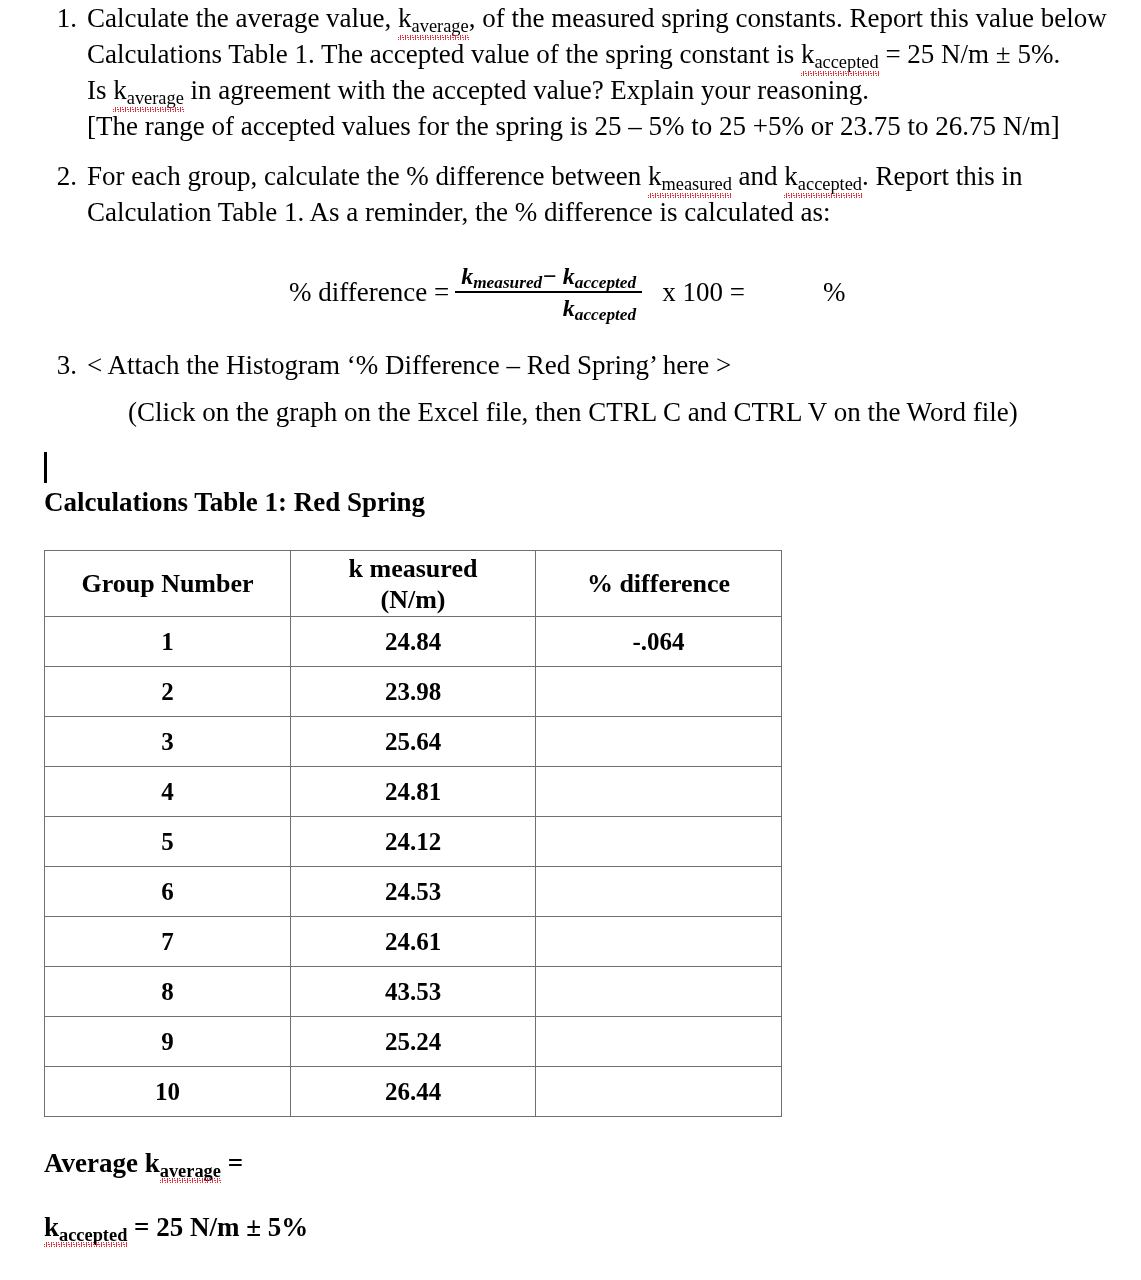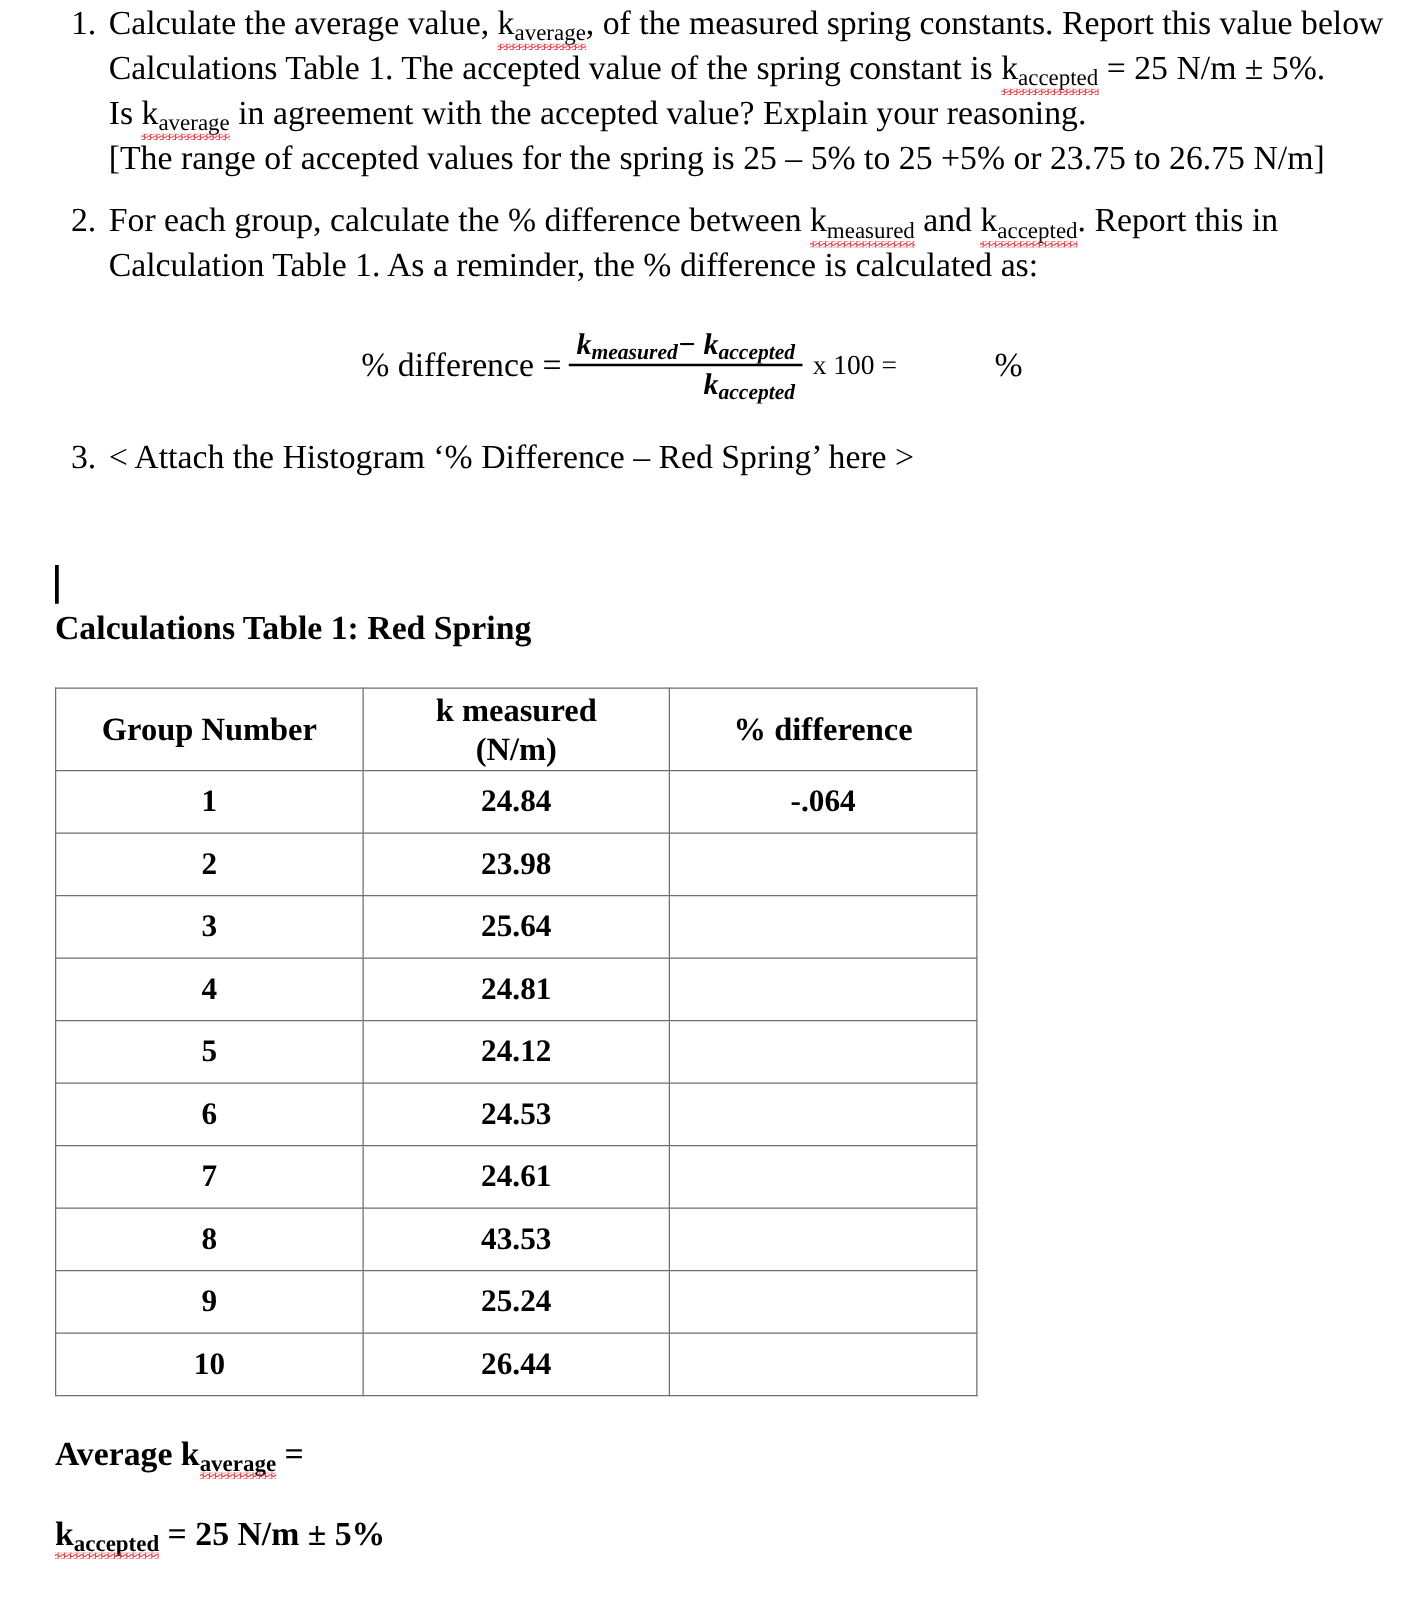--- a/index.html
+++ b/index.html
@@ -104,23 +104,23 @@
     background: #000;
   }
   .frac-den {
     font-size: 24px;
     line-height: 28px;
     padding: 1px 6px 0 6px;
     white-space: nowrap;
   }
   .frac sub { font-size: .72em; vertical-align: -.25em; }
   .formula-tail {
-    font-size: 22px;
+    font-size: 27px;
     white-space: pre;
-    margin-left: 2px;
+    margin-left: 14px;
   }
   .formula-pct {
     font-size: 27px;
     margin-left: 78px;
   }
 
   
   .para {
     position: absolute;
     font-size: 27px;
@@ -227,20 +227,21 @@
 
   <div class="olist" id="list-root-3" style="top:347px;">
       <div class="li" style="margin-bottom: 14px;">
         <div class="li-marker">3.</div>
         <div class="li-body">
           <span class="li-line"><span>&lt; Attach the Histogram ‘% Difference – Red Spring’ here &gt;</span></span>
         </div>
       </div>
     </div>
 
+  <div class="para" style="left:128px; top:394px;">(Click on the graph on the Excel file, then CTRL C and CTRL V on the Word file)</div>
 
   <div class="caret"></div>
 
   <div class="tbl-title">Calculations Table 1: Red Spring</div>
 
   <table class="calc">
     <colgroup>
       <col class="c1">
         <col class="c2">
         <col class="c3">

